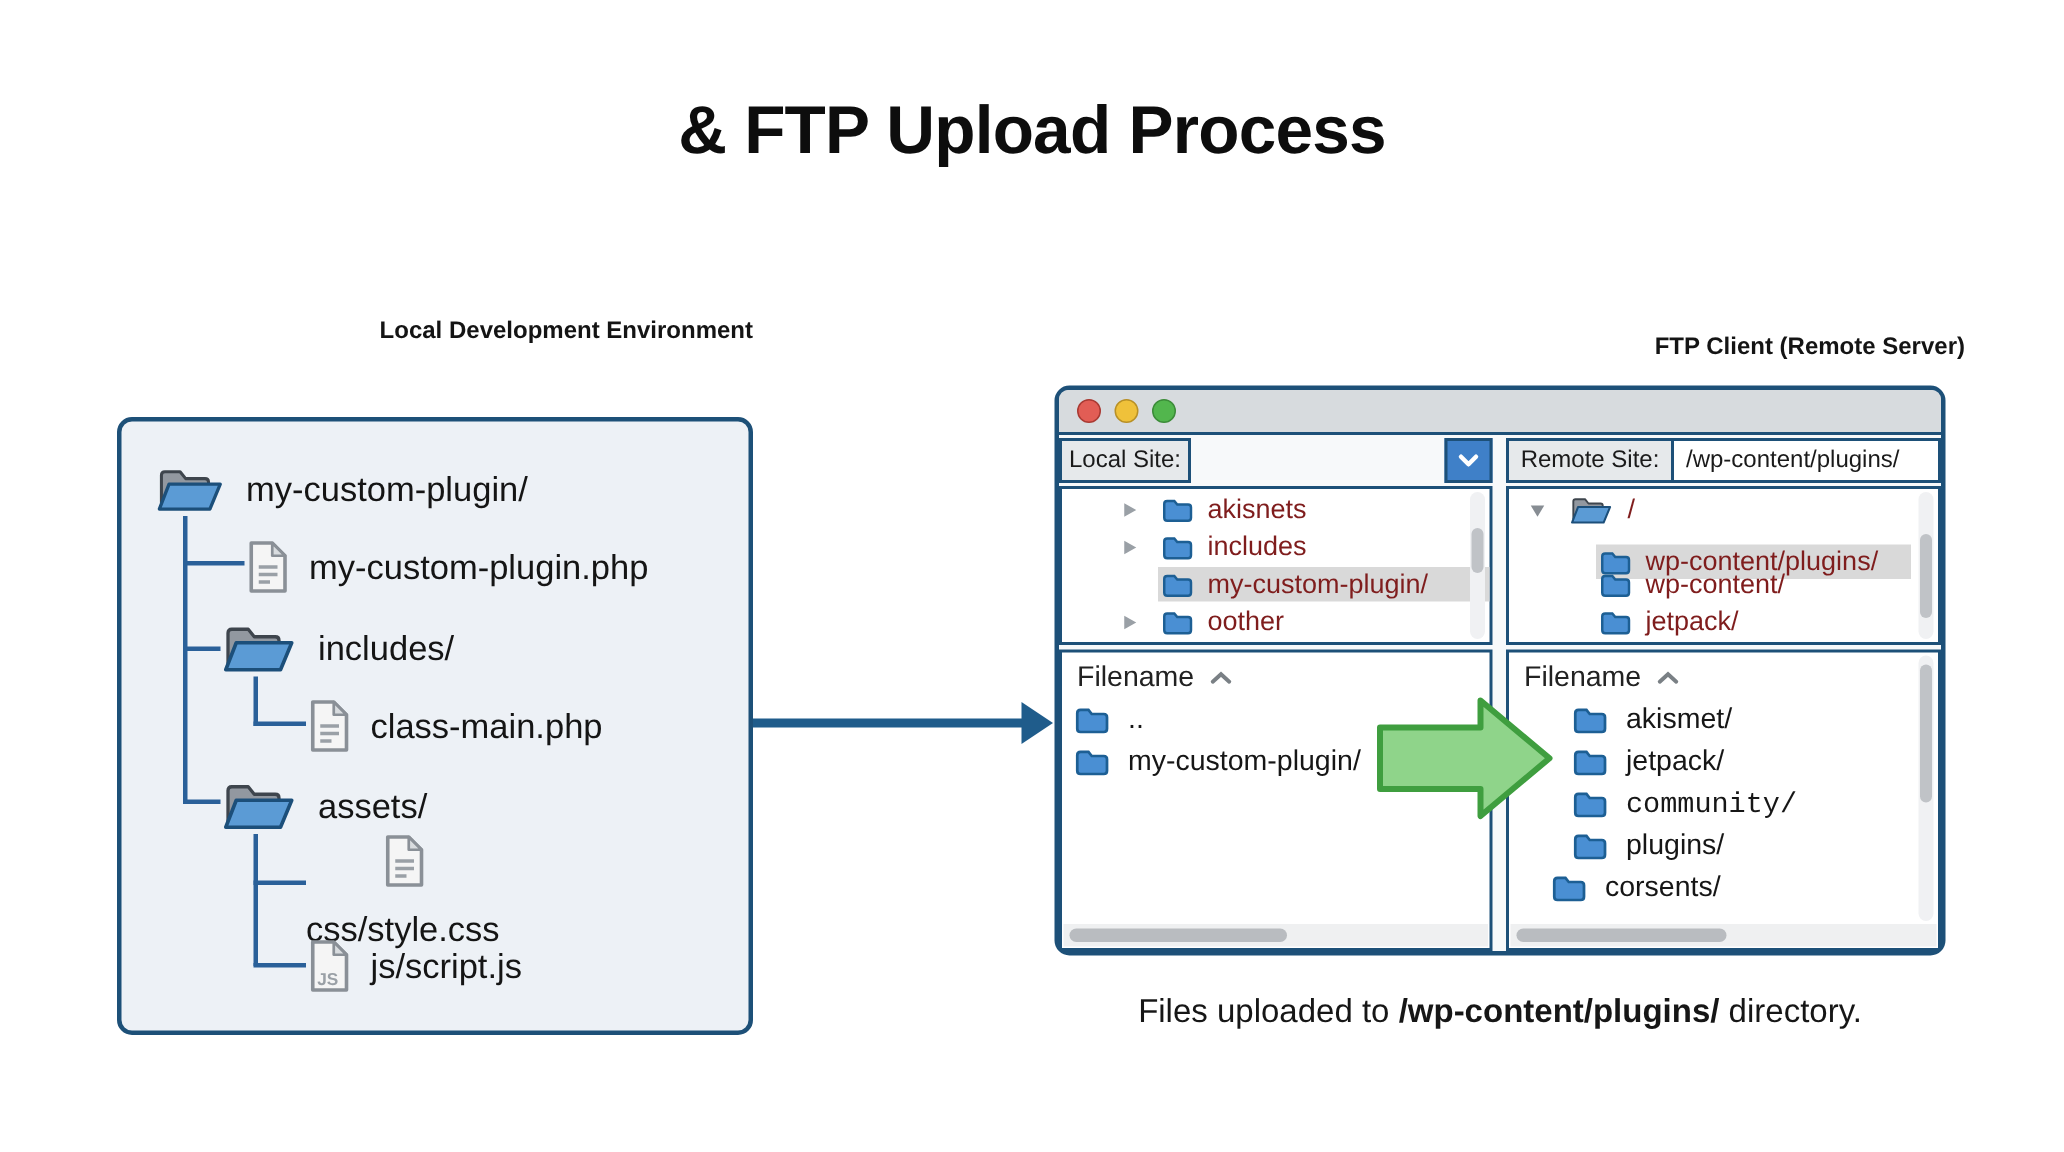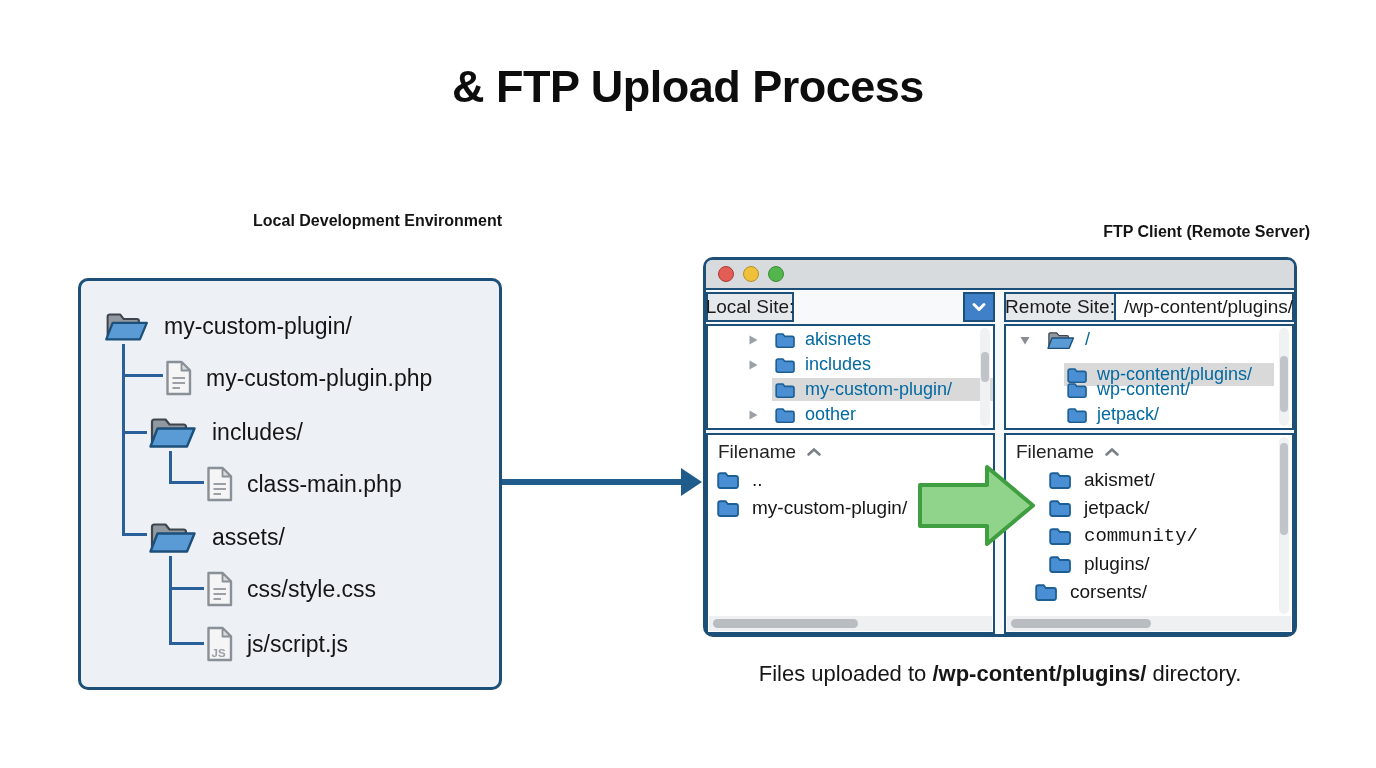--- a/index.html
+++ b/index.html
@@ -22,28 +22,28 @@
   .arrow-shaft { left:502px; top:479px; width:180px; height:6px; background:#1f5c8b; }
   .arrow-head  { left:681px; top:468px; width:0; height:0; border-left:21px solid #1f5c8b; border-top:14px solid transparent; border-bottom:14px solid transparent; }
 
   .window { left:703px; top:257px; width:594px; height:380px; background:#f7f9fa; border:3px solid #1d5078; border-radius:10px; }
   .titlebar { position:absolute; left:0; top:0; width:100%; height:30px; background:#d7dbde; border-bottom:2px solid #1d5078; border-radius:6px 6px 0 0; display:flex; align-items:center; padding-left:12px; gap:9px; }
   .light { width:16px; height:16px; border-radius:50%; }
   .light.red    { background:#e25d55; border:1.5px solid #a93a33; }
   .light.yellow { background:#efc13a; border:1.5px solid #b89026; }
   .light.green  { background:#52b64d; border:1.5px solid #3c8c39; }
 
-  .cell { position:absolute; height:30px; border:2px solid #1d5078; display:flex; align-items:center; font-size:19px; color:#1a1a1a; white-space:nowrap; }
+  .cell { position:absolute; height:30px; border:2px solid #1d5078; display:flex; align-items:center; font-size:16px; color:#1a1a1a; white-space:nowrap; }
   .label-cell { background:#e6e9eb; justify-content:center; }
   .input-cell { background:#ffffff; padding-left:8px; }
   .dd-btn { background:#3f80c8; justify-content:center; cursor:pointer; }
 
   .pane { position:absolute; background:#ffffff; border:2px solid #1d5078; overflow:hidden; }
 
-  .frow { position:absolute; left:0; right:4px; height:25px; display:flex; align-items:center; gap:12px; font-size:18px; color:#0369a1; white-space:nowrap; }
+  .frow { position:absolute; left:0; right:4px; height:25px; display:flex; align-items:center; gap:12px; font-size:18px; color:#7f1d1d; white-space:nowrap; }
   .grp { display:flex; align-items:center; gap:9px; padding:1px 8px 1px 2px; }
   .sel { background:#d9d9d9; }
   .exp { width:14px; height:14px; display:flex; flex:0 0 14px; }
 
   .vtrack { position:absolute; top:2px; bottom:2px; right:3px; width:10px; background:#f0f1f3; border-radius:5px; }
   .vthumb { position:absolute; right:4px; width:8px; background:#c0c3c7; border-radius:4px; }
 
   .lheader { position:absolute; left:10px; top:6px; display:flex; align-items:center; gap:10px; font-size:19px; color:#222; }
   .litem { position:absolute; display:flex; align-items:center; gap:12px; font-size:19px; color:#161616; white-space:nowrap; }
   .hstrip { position:absolute; left:1px; right:1px; bottom:1px; height:15px; background:#eff0f1; }
@@ -136,21 +136,21 @@
           <use href="#i-file"></use>
         </svg>
       <span>class-main.php</span>
     </div>
     <div class="lrow" style="left:66px; top:237px;">
       <svg width="52" height="38">
           <use href="#i-fopen"></use>
         </svg>
       <span>assets/</span>
     </div>
-    <div class="lrow" style="left:123px; top:289px;">
+    <div class="lrow" style="left:123px; top:274px;flex-direction:column;">
       <svg width="30" height="38">
           <use href="#i-file"></use>
         </svg>
       <span>css/style.css</span>
     </div>
     <div class="lrow" style="left:123px; top:344px;">
       <svg width="30" height="38">
           <use href="#i-filejs"></use>
         </svg>
       <span>js/script.js</span>

